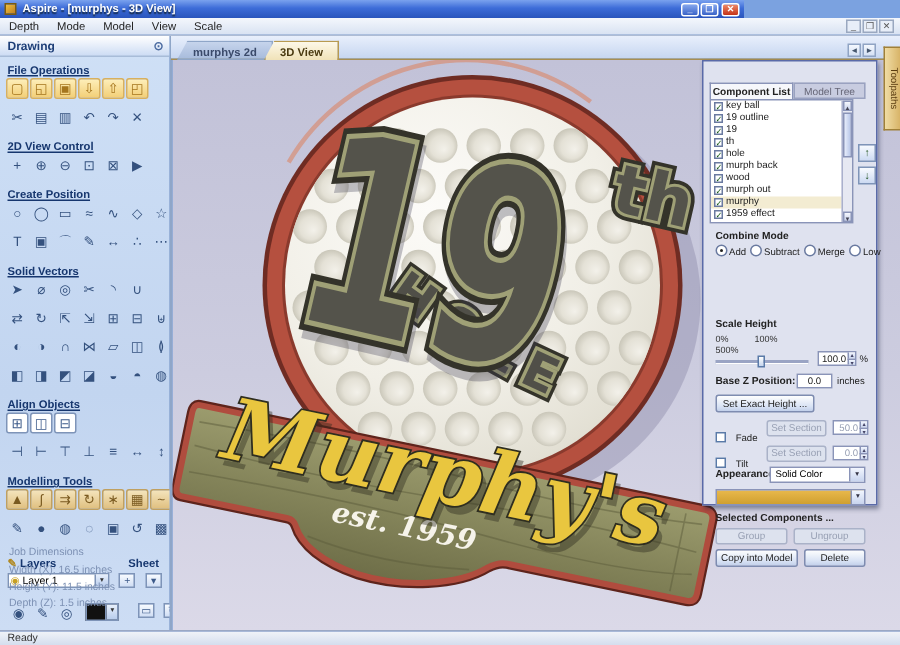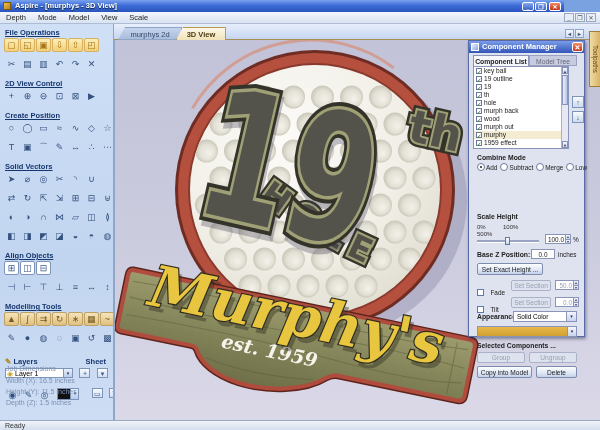--- a/index.html
+++ b/index.html
@@ -1,21 +1,21 @@
 <!DOCTYPE html>
 <html><head>
 <meta charset="utf-8">
 <style>
   html,body{margin:0;padding:0;}
   body{width:600px;height:430px;position:relative;overflow:hidden;
        font-family:"Liberation Sans",sans-serif;background:#7ba2e0;
        -webkit-font-smoothing:antialiased;}
   .abs{position:absolute;}
   
-  #titlebar{left:0;top:0;width:564px;height:12px;
+  #titlebar{left:0;top:0;width:496px;height:12px;
     background:linear-gradient(180deg,#7aa2ee 0%,#3d6cd8 45%,#2a55bc 100%);
     color:#fff;font-size:7.5px;font-weight:bold;line-height:12px;}
   #app-icon{left:3px;top:2px;width:8px;height:8px;
     background:linear-gradient(135deg,#f0c040,#c08020);border:1px solid #7a5a10;box-sizing:border-box;}
   #title-text{left:15px;top:0;white-space:nowrap;text-shadow:0 1px 1px #123;}
   .winbtn{top:2px;width:12px;height:9px;font-size:6px;line-height:8px;text-align:center;color:#fff;
     border:1px solid #fff;border-radius:2px;box-sizing:border-box;
     background:linear-gradient(180deg,#86a8ee,#3a63c8);}
   #btn-close{background:linear-gradient(180deg,#ee8a6a,#c43318);}
   
@@ -57,21 +57,21 @@
     border:1px solid #7e94b8;font-size:5px;line-height:9px;text-align:center;color:#333;}
   .cb{display:inline-block;width:7px;height:7px;border:1px solid #5a7aa8;background:#fff;font-size:6px;
       line-height:7px;text-align:center;color:#205a20;vertical-align:-1px;box-sizing:border-box;}
   #job-dims{position:absolute;left:6px;bottom:12px;font-size:7px;color:#7d91b4;line-height:11px;}
   #job-dims .jd-head{margin-bottom:1px;}
   
   #tabstrip{left:114px;top:24px;width:486px;height:16px;
     background:linear-gradient(180deg,#e8effc,#c6d6f0);border-bottom:1px solid #a88f52;box-sizing:border-box;}
   .vtab{position:absolute;top:3px;height:13px;font-size:7.5px;line-height:13px;text-align:center;
     box-sizing:border-box;clip-path:polygon(7px 0,100% 0,100% 100%,0 100%);}
-  #tab-2d{left:4px;width:64px;background:linear-gradient(180deg,#c6d4ec,#a8bcdc);color:#3a4a6a;border:1px solid #8fa6c8;}
+  #tab-2d{left:4px;width:64px;background:linear-gradient(180deg,#c6d4ec,#a8bcdc);color:#3a4a6a;border:1px solid #8fa6c8;font-weight:bold;}
   #tab-3d{left:62px;width:50px;background:linear-gradient(180deg,#fdf8e8,#f0e2b8);color:#4a3a10;
           border:1px solid #b89a50;border-bottom:none;font-weight:bold;}
   .tab-arrow{top:5px;width:9px;height:9px;font-size:5.5px;line-height:8px;text-align:center;color:#44566e;
     border:1px solid #90a4c4;background:linear-gradient(180deg,#f4f8fe,#d4e0f4);box-sizing:border-box;}
   
   #canvas{left:114px;top:40px;width:486px;height:380px;border-left:1px solid #8fa6c8;box-sizing:border-box;}
   
   #toolpaths-tab{left:589px;top:31px;width:11px;height:56px;
     background:linear-gradient(90deg,#f0dca4,#d8b468);border:1px solid #a08038;border-right:none;
     font-size:6.5px;color:#5a3c10;writing-mode:vertical-rl;text-align:center;line-height:9px;box-sizing:border-box;}
@@ -145,20 +145,24 @@
 </div>
 
 <div id="menubar" class="abs">
   <span id="menu-items"><span class="menu-item">Depth</span><span class="menu-item">Mode</span><span class="menu-item">Model</span><span class="menu-item">View</span><span class="menu-item">Scale</span></span>
 </div>
 <div class="childbtn abs" style="right:26px;">_</div>
 <div class="childbtn abs" style="right:15px;">❒</div>
 <div class="childbtn abs" style="right:4px;">✕</div>
 
 <div id="left-panel" class="abs">
+  <div id="panel-header">
+    <span>Drawing</span>
+    <span id="pin-icon">⊙</span>
+  </div>
   <div id="tool-sections">
       <div class="sec-title">File Operations</div>
       <div class="icon-row"><span class="ic ic-gold">▢</span><span class="ic ic-gold">◱</span><span class="ic ic-gold">▣</span><span class="ic ic-gold">⇩</span><span class="ic ic-gold">⇧</span><span class="ic ic-gold">◰</span></div>
       <div class="icon-row"><span class="ic ic-blue">✂</span><span class="ic ic-blue">▤</span><span class="ic ic-blue">▥</span><span class="ic ic-blue">↶</span><span class="ic ic-blue">↷</span><span class="ic ic-blue">✕</span></div>
       <div class="sec-title">2D View Control</div>
       <div class="icon-row"><span class="ic ic-blue">+</span><span class="ic ic-blue">⊕</span><span class="ic ic-blue">⊖</span><span class="ic ic-blue">⊡</span><span class="ic ic-blue">⊠</span><span class="ic ic-blue">▶</span></div>
       <div class="sec-title">Create Position</div>
       <div class="icon-row"><span class="ic ic-blue">○</span><span class="ic ic-blue">◯</span><span class="ic ic-blue">▭</span><span class="ic ic-blue">≈</span><span class="ic ic-blue">∿</span><span class="ic ic-blue">◇</span><span class="ic ic-blue">☆</span></div>
       <div class="icon-row"><span class="ic ic-blue">T</span><span class="ic ic-blue">▣</span><span class="ic ic-blue">⌒</span><span class="ic ic-blue">✎</span><span class="ic ic-blue">↔</span><span class="ic ic-blue">∴</span><span class="ic ic-blue">⋯</span></div>
       <div class="sec-title">Solid Vectors</div>
@@ -345,25 +349,20 @@
       <text x="34" y="262" fill="#2a281c" opacity="0.4" transform="translate(2.5,3)">Murphy's</text>
       <text x="32" y="260" stroke="#2f2e20" stroke-width="2.4" fill="#e9c63f" style="paint-order:stroke">Murphy's</text>
     </g>
   </g>
 </svg>
 </div>
 
 <div id="toolpaths-tab" class="abs">Toolpaths</div>
 
 <div id="cm" class="abs">
-  <div id="cm-title">
-    <div id="cm-title-icon"></div>
-    <span>Component Manager</span>
-    <div id="cm-close">✕</div>
-  </div>
   <div id="cm-tab-list" class="cm-tab">Component List</div>
   <div id="cm-tab-tree" class="cm-tab">Model Tree</div>
 
   <div id="cm-listwrap">
     <div id="comp-list">
         <div class="crow"><span class="ccb">✓</span><span>key ball</span></div>
         <div class="crow"><span class="ccb">✓</span><span>19 outline</span></div>
         <div class="crow"><span class="ccb">✓</span><span>19</span></div>
         <div class="crow"><span class="ccb">✓</span><span>th</span></div>
         <div class="crow"><span class="ccb">✓</span><span>hole</span></div>

